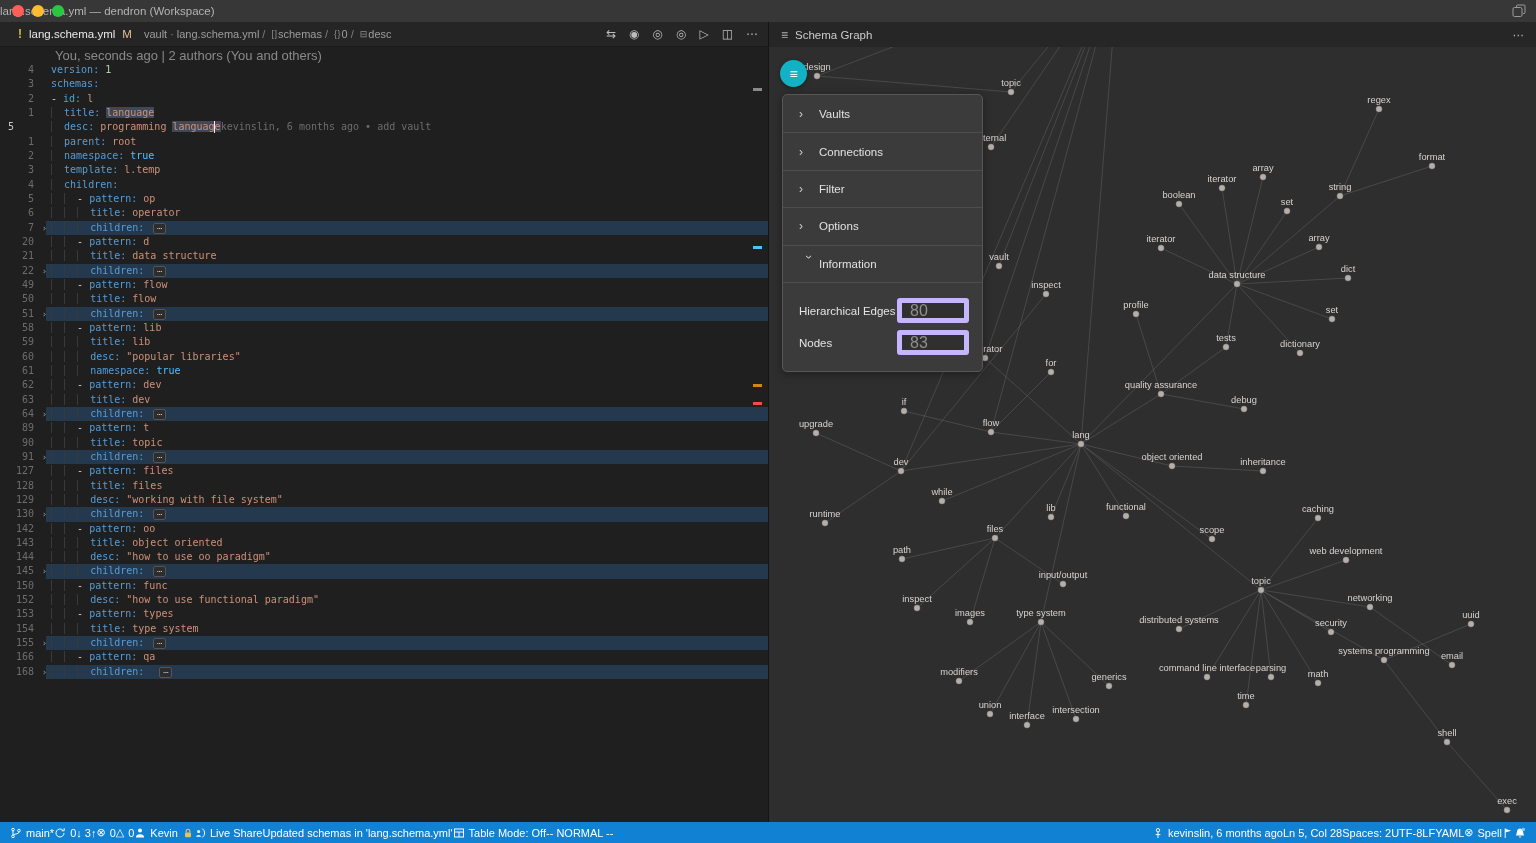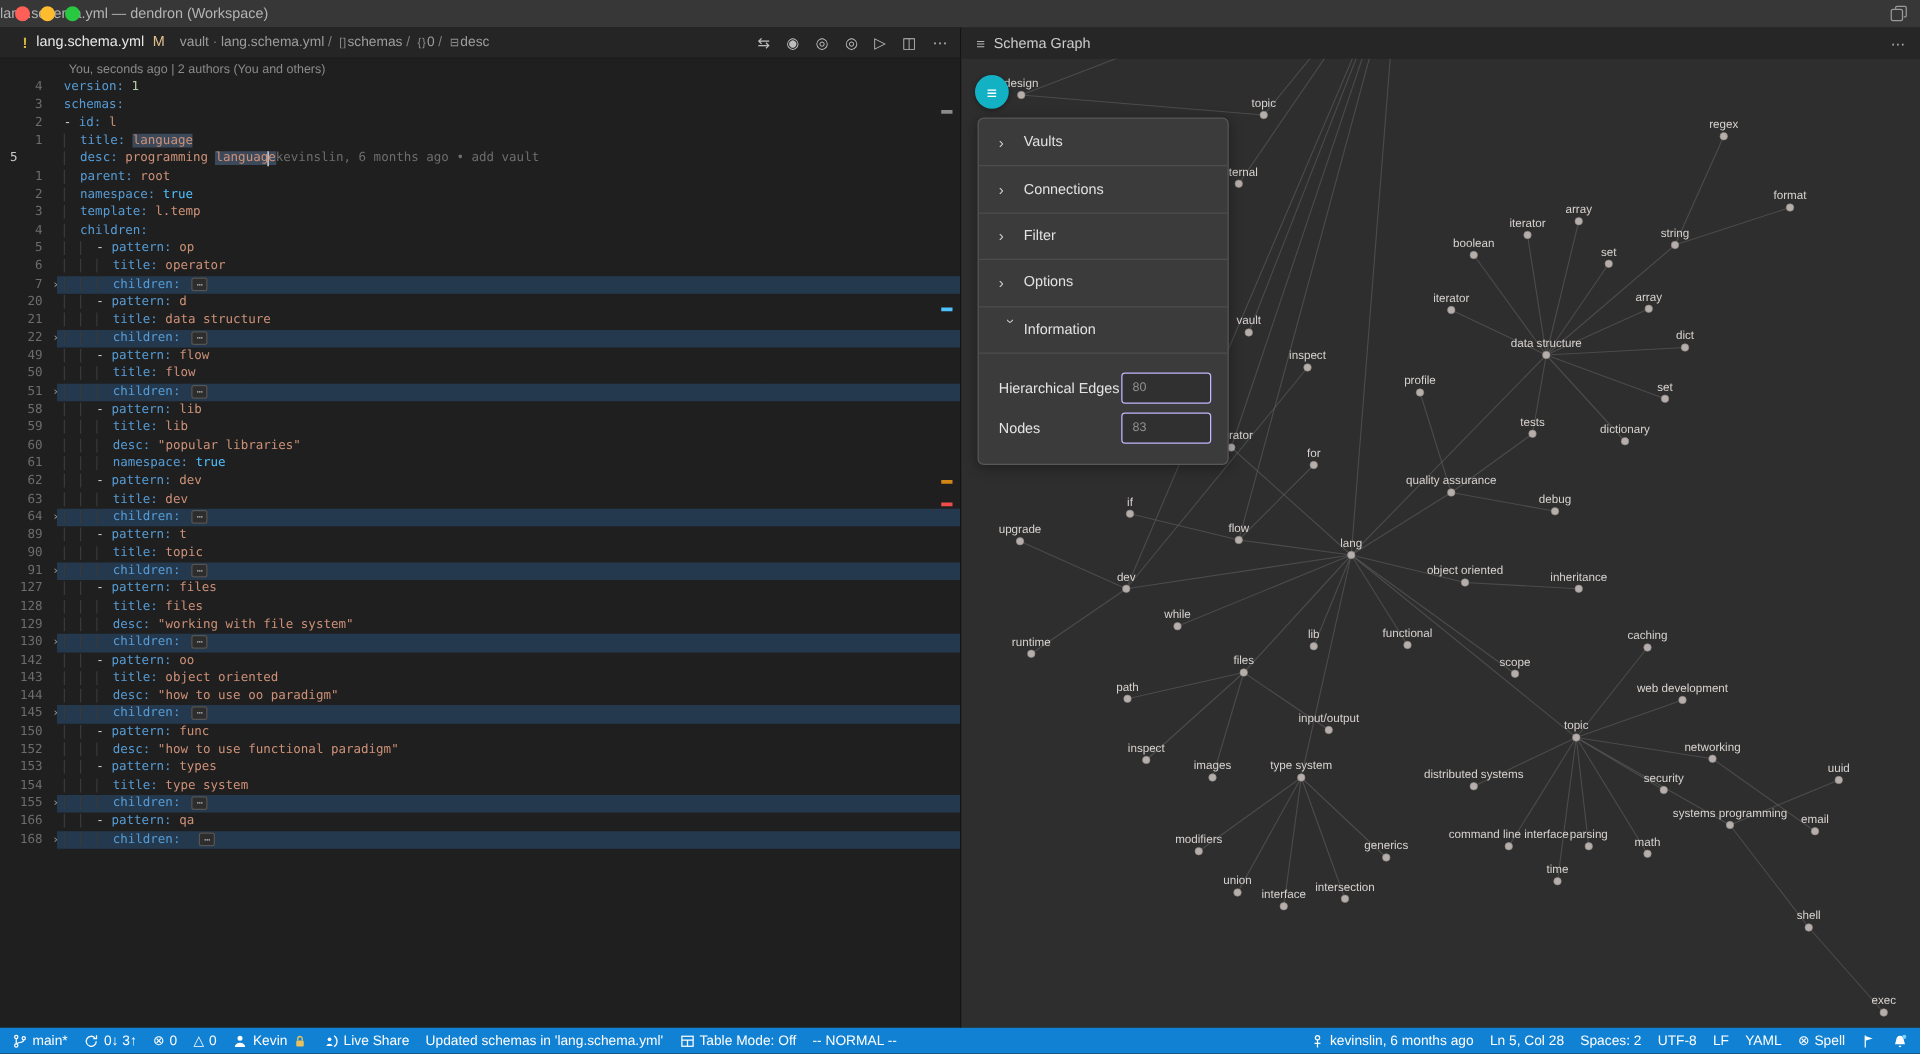--- a/index.html
+++ b/index.html
@@ -31,21 +31,21 @@
   .tabspacer { flex:1; }
   .tabactions { display:flex; gap:13px; color:#bdbdbd; font-size:12px; align-items:center; }
   .tabactions span { cursor:default; }
 
   .gheader { height:25px; background:#262626; display:flex; align-items:center;
     padding:0 12px; color:#cccccc; font-size:11.5px; }
   .gheader .gicon { margin-right:7px; color:#b5b5b5; font-size:12px; }
   .gheader .gmore { margin-left:auto; color:#b5b5b5; }
 
   
-  .codelens { height:16px; line-height:17px; font-size:10px; color:#8a8a8a; padding-left:55px; }
+  .codelens { height:16px; line-height:17px; font-size:13px; color:#8a8a8a; padding-left:55px; }
   #code { font-family:"DejaVu Sans Mono", monospace; font-size:10px; }
   .cl { display:flex; height:14.34px; line-height:14.34px; white-space:pre; }
   .cl.fold { background:linear-gradient(90deg, transparent 0 46px, #24394e 46px); }
   .ln { width:38px; flex:none; text-align:right; padding-right:4px; color:#6d6d6d; }
   .cl.active .ln { text-align:left; padding-left:8px; color:#c9c9c9; }
   .ch { width:13px; flex:none; text-align:center; color:#9a9a9a; font-size:9px; }
   .tx { white-space:pre; }
   .tk-k { color:#569cd6; } .tk-v { color:#ce9178; } .tk-n { color:#b5cea8; }
   .tk-c { color:#4fc1ff;text-align:center; } .tk-d { color:#d4d4d4; } .tk-w { }
   .tk-g { border-left:1px solid #393939; }
@@ -66,27 +66,27 @@
   .panel { position:absolute; left:13px; top:47px; width:201px; background:#3b3b3b;
     border:1px solid #575757; border-radius:5px; box-shadow:0 2px 10px rgba(0,0,0,.35);
     color:#e2e2e2; font-size:11.5px; }
   .psec { height:37.4px; display:flex; align-items:center; padding-left:16px; border-top:1px solid #4d4d4d; cursor:pointer; }
   .psec:first-child { border-top:none; }
   .psec .chev { width:20px; color:#cccccc; font-size:12px; transition:none; }
   .psec.open .chev { display:inline-block; transform:rotate(90deg) translateX(1px); }
   .pbody { border-top:1px solid #4d4d4d; padding:12px 0; }
   .prow { height:32px; display:flex; align-items:center; padding:0 13px 0 16px; }
   .prow label { flex:1; color:#e4e4e4; }
-  .prow input { width:72px; height:25px; background:#303030; border:1px solid #c4b5fd;
-    border-radius:3px; color:#8f8f8f; font-size:10px; padding-left:8px; outline:none; }
+  .prow input { width:72px; height:25px; background:#303030; border:5px solid #c4b5fd;
+    border-radius:3px; color:#8f8f8f; font-size:16px; padding-left:8px; outline:none; }
 
   
   .statusbar { height:21px; background:#1181d3; display:flex; align-items:center;
     color:#fdfdfd; font-size:11px; padding:0 10px; }
-  .sb-left, .sb-right { display:flex; align-items:center; gap:13px; }
+  .sb-left, .sb-right { display:flex; align-items:center; }
   .sb-right { margin-left:auto; }
   .sb-item { display:flex; align-items:center; gap:4px; white-space:nowrap; cursor:default; }
   .sb-item svg { width:12px; height:12px; display:block; }
   .sb-glyph { font-size:11px; }
   svg text { user-select:none; }
 </style>
 </head>
 <body>
 
 <div class="titlebar">

